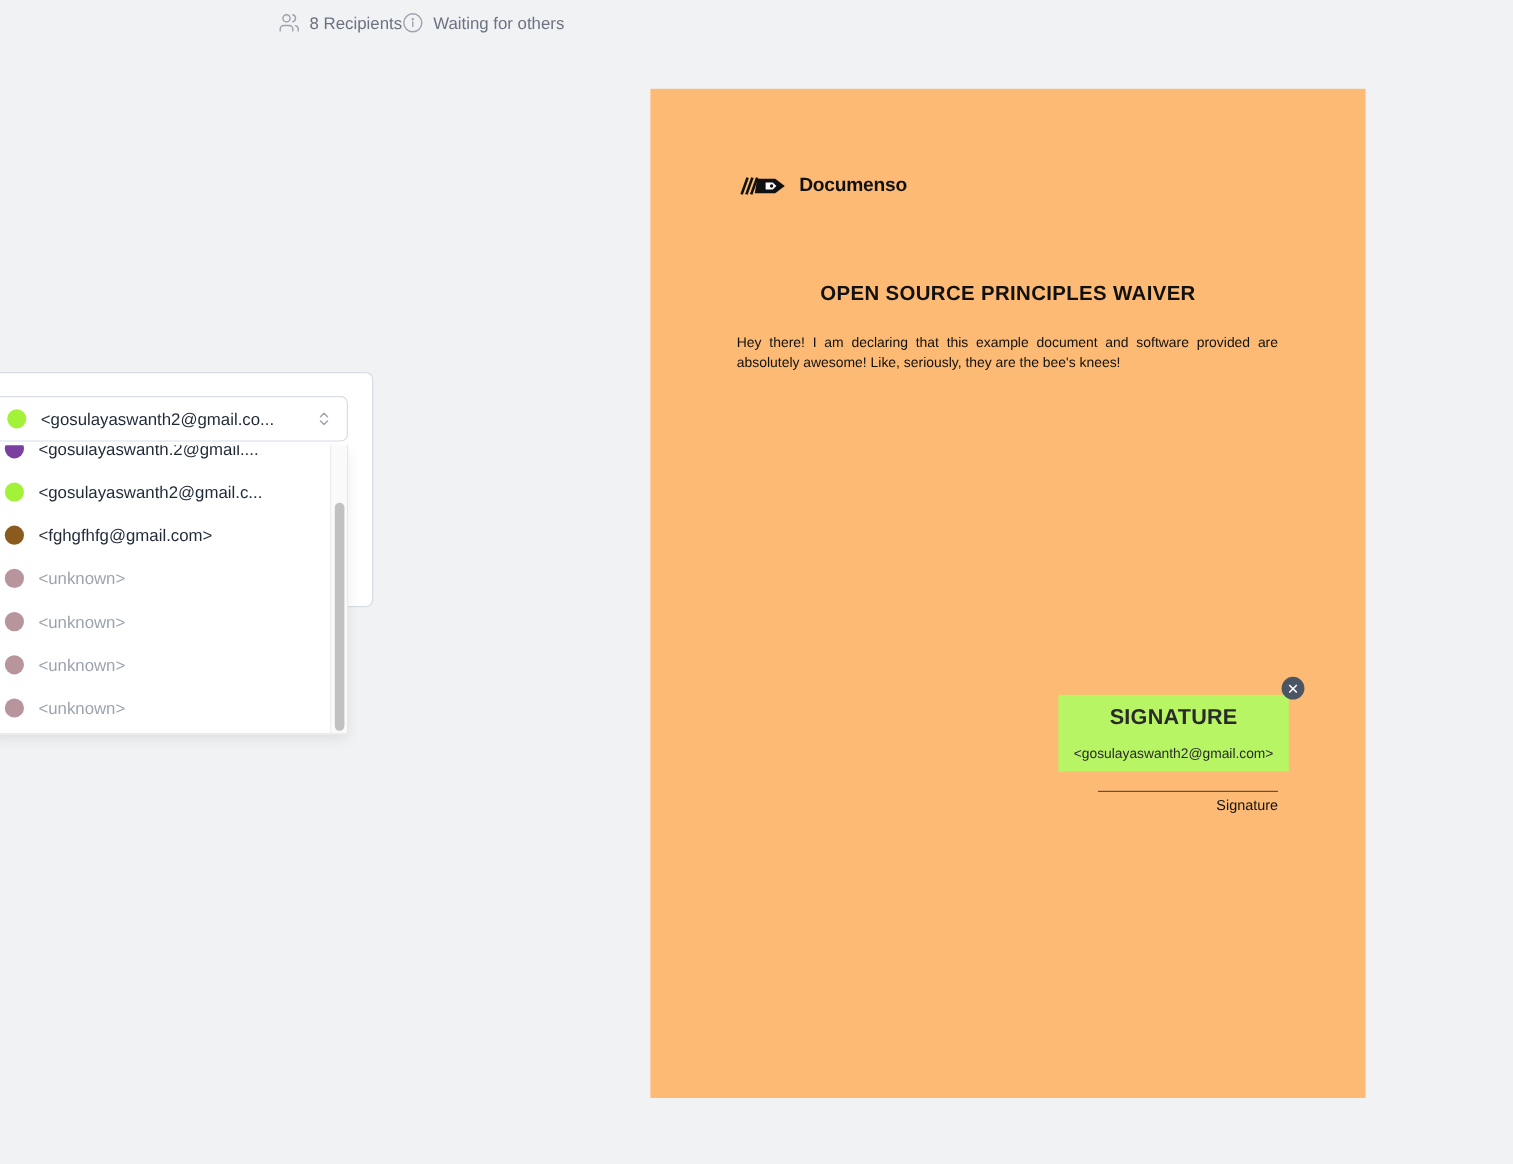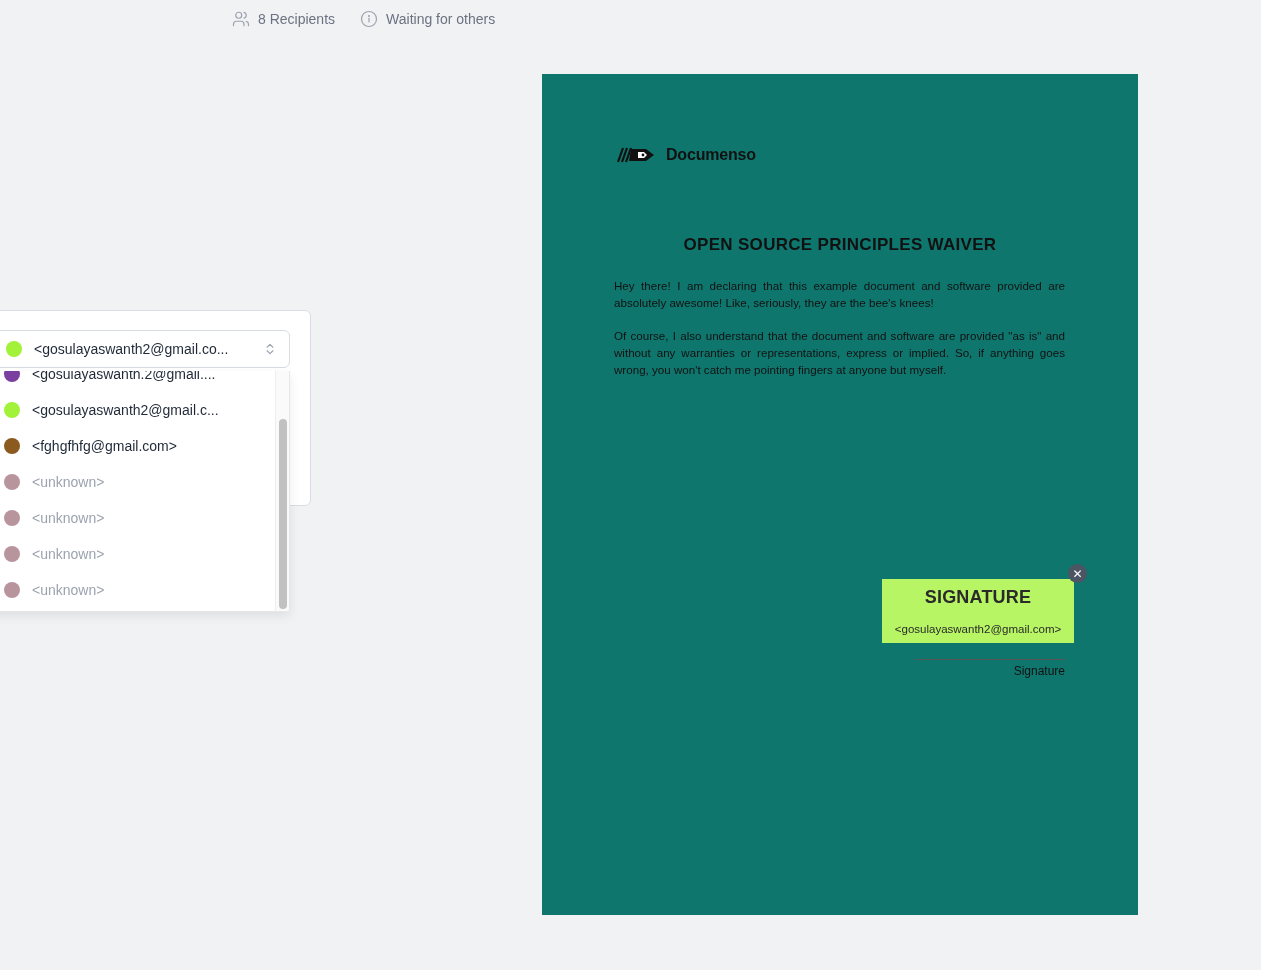--- a/index.html
+++ b/index.html
@@ -1,40 +1,40 @@
 <!DOCTYPE html>
 <html><head>
 <meta charset="utf-8">
 <style>
   * { box-sizing: border-box; margin: 0; padding: 0; }
   html, body { width: 1261px; height: 970px; overflow: hidden; }
   body { background: #f1f2f4; font-family: "Liberation Sans", "DejaVu Sans", sans-serif; color: #111; position: relative; }
 
-  .meta-bar { position: absolute; top: 10px; left: 232px; display: flex; align-items: center; gap: 25px; color: #6b7280; font-size: 14px; }
+  .meta-bar { position: absolute; top: 10px; left: 232px; display: flex; align-items: center; color: #6b7280; font-size: 14px; }
   .meta-item { display: flex; align-items: center; gap: 8px; }
   .meta-item svg { width: 18px; height: 18px; }
 
   .field-card { position: absolute; left: -10px; top: 310px; width: 321px; height: 196px; background: #fff; border: 1px solid #d8dde5; border-radius: 6px; }
 
   .recipient-select { position: absolute; left: -10px; top: 330px; width: 300px; height: 38px; background: #fff; border: 1px solid #d8dde5; border-radius: 6px; display: flex; align-items: center; padding-left: 15px; padding-right: 12px; font-size: 14px; color: #1f2937; }
   .recipient-select .dot { margin-right: 12px; }
   .recipient-select .label { flex: 1; white-space: nowrap; overflow: hidden; }
   .recipient-select svg { width: 14px; height: 14px; color: #9ca3af; }
 
   .dot { width: 16px; height: 16px; border-radius: 50%; flex-shrink: 0; }
 
   .dropdown { position: absolute; left: -10px; top: 371px; width: 300px; height: 241px; background: #fff; border-left: 0; border-right: 1px solid #e5e7eb; border-bottom: 1px solid #e5e7eb; box-shadow: 0 4px 10px rgba(0,0,0,0.08); overflow: hidden; }
   .dropdown-list { position: absolute; left: 0; top: -15px; right: 14px; }
   .option { height: 36px; display: flex; align-items: center; padding-left: 14px; font-size: 14px; color: #1f2937; white-space: nowrap; }
   .option .dot { margin-right: 12px; }
   .option.unknown { color: #9ca3af; }
   .scrollbar-track { position: absolute; right: 0; top: 0; width: 14px; height: 100%; background: #fafafa; border-left: 1px solid #eee; }
   .scrollbar-thumb { position: absolute; right: 2px; top: 48px; width: 8px; height: 190px; background: #c1c1c1; border-radius: 4px; }
 
-  .doc-page { position: absolute; left: 542px; top: 74px; width: 596px; height: 841px; background: #0f766e; }
+  .doc-page { position: absolute; left: 542px; top: 74px; width: 596px; height: 841px; background: #fdba74; }
   .logo { position: absolute; left: 74px; top: 72px; display: flex; align-items: center; gap: 6px; }
   .logo svg { width: 44px; height: 18px; }
   .logo-text { font-weight: bold; font-size: 16px; color: #111; letter-spacing: -0.2px; }
 
   .doc-title { position: absolute; left: 0; right: 0; top: 161px; text-align: center; font-weight: bold; font-size: 17px; letter-spacing: 0.3px; color: #111; }
   .doc-body { position: absolute; left: 72px; top: 203px; width: 451px; font-size: 11.6px; line-height: 17px; color: #111; }
   .doc-body p { text-align: justify; margin-bottom: 16px; }
 
   .sig-field { position: absolute; left: 340px; top: 505px; width: 192px; height: 64px; background: #b7f564; display: flex; flex-direction: column; align-items: center; justify-content: center; overflow: hidden; }
   .sig-title { font-weight: bold; font-size: 18px; color: #2a2a2a; letter-spacing: 0.2px; }
@@ -122,21 +122,20 @@
       <path d="M22 6 H28 L31 9 L28 12 H22 Z" fill="#fff"></path>
       <circle cx="27" cy="9" r="1.4" fill="#111"></circle>
     </svg>
     <span class="logo-text">Documenso</span>
   </div>
 
   <div class="doc-title">OPEN SOURCE PRINCIPLES WAIVER</div>
 
   <div class="doc-body">
     <p>Hey there! I am declaring that this example document and software provided are absolutely awesome! Like, seriously, they are the bee's knees!</p>
-    <p>Of course, I also understand that the document and software are provided "as is" and without any warranties or representations, express or implied. So, if anything goes wrong, you won't catch me pointing fingers at anyone but myself.</p>
   </div>
 
   <div class="sig-field">
     <span class="sig-title">SIGNATURE</span>
     <span class="sig-email">&lt;gosulayaswanth2@gmail.com&gt;</span>
   </div>
   <div class="remove-btn">
     <span>✕</span>
   </div>
 

